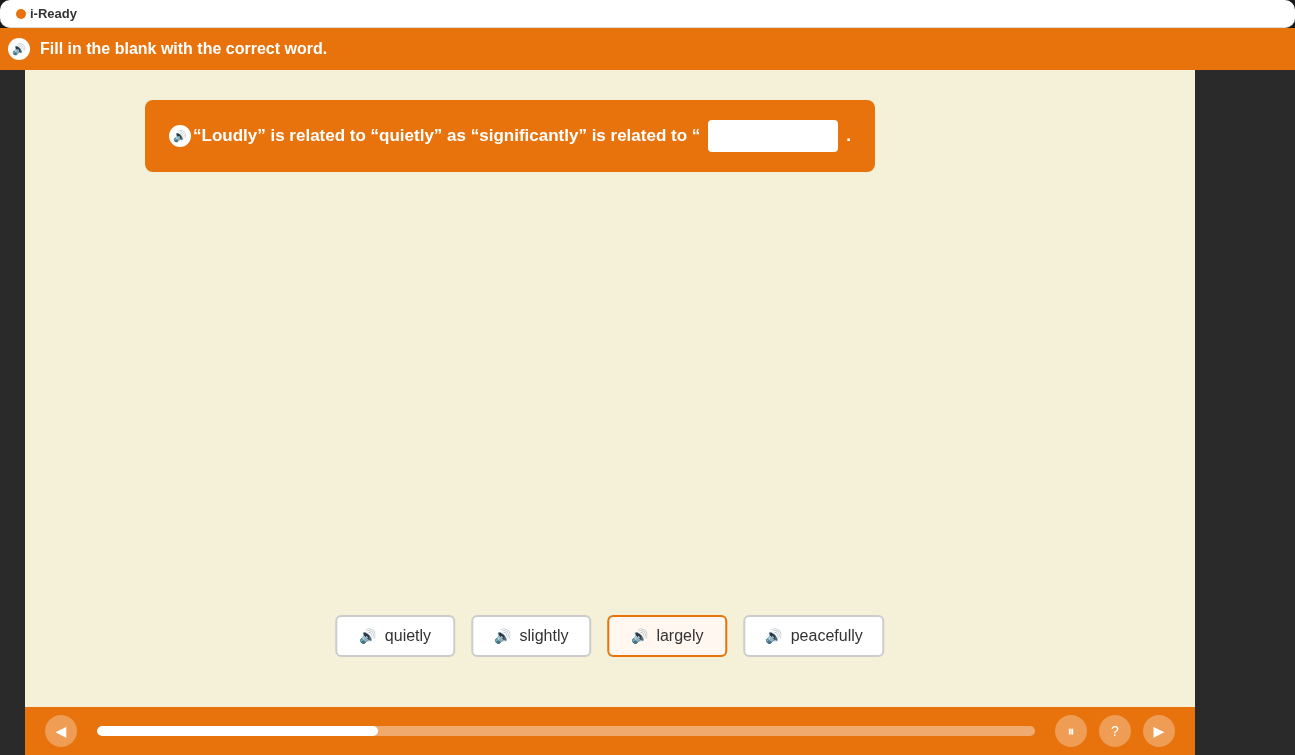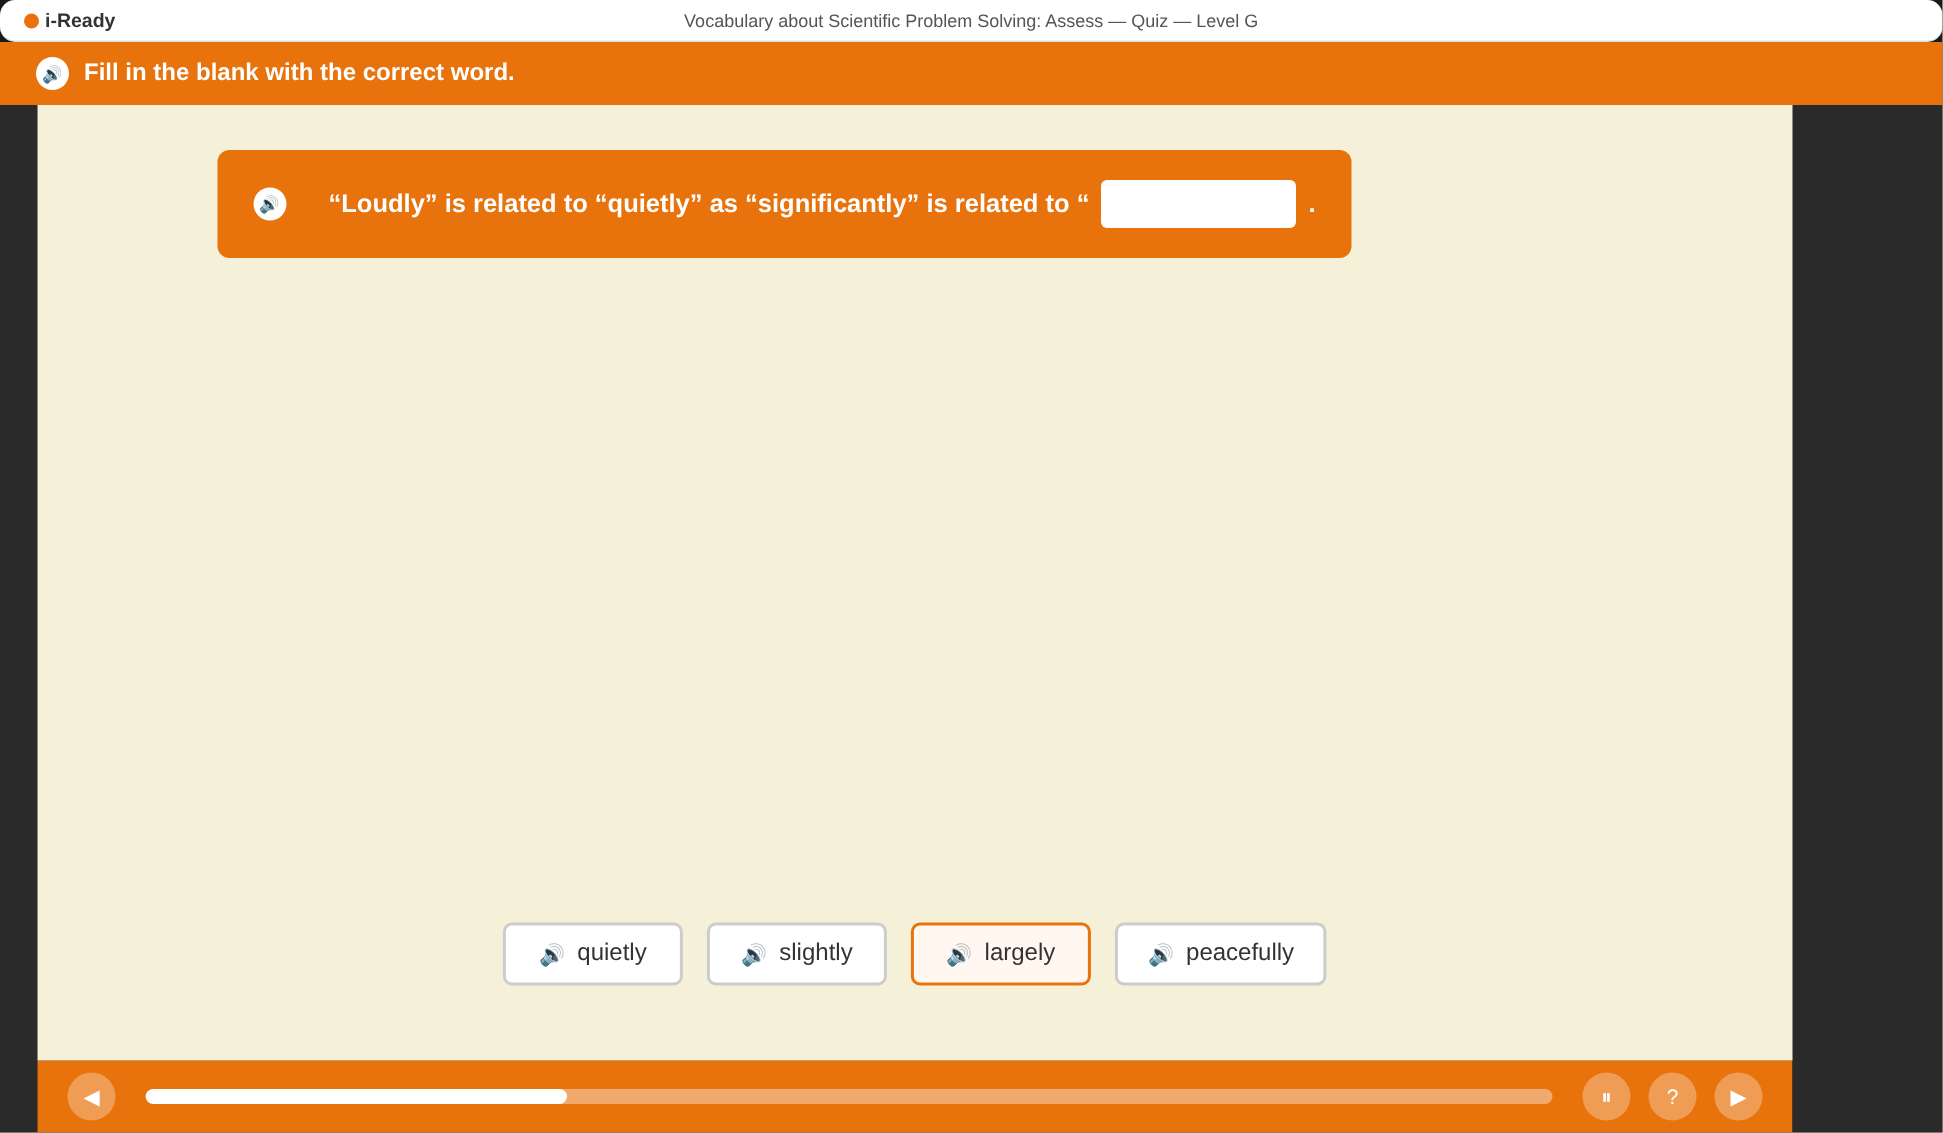--- a/index.html
+++ b/index.html
@@ -44,21 +44,21 @@
       position: absolute;
       left: 50%;
       transform: translateX(-50%);
       font-size: 12px;
       color: #555;
     }
 
     
     .instruction-bar {
       background: #e8720c;
-      padding: 10px 24px;
+      padding: 10px 8px;
       display: flex;
       align-items: center;
       gap: 10px;
     }
     .speaker-icon-sm {
       width: 22px;
       height: 22px;
       background: #fff;
       border-radius: 50%;
       display: flex;
@@ -88,21 +88,21 @@
       position: relative;
     }
 
     
     .question-box {
       background: #e8720c;
       border-radius: 8px;
       padding: 20px 24px;
       display: flex;
       align-items: center;
-      gap: 28px;
+      gap: 2px;
       max-width: 900px;
       align-self: flex-start;
       margin-left: 60px;
     }
     .question-text {
       color: #fff;
       font-size: 17px;
       font-weight: bold;
       display: flex;
       align-items: center;
@@ -226,21 +226,20 @@
     }
   </style>
 </head>
 <body>
 
 <div class="top-bar">
   <div class="logo-area">
     <div class="logo-dot"></div>
     <span class="logo-text">i-Ready</span>
   </div>
-  <span class="top-bar-title">Vocabulary about Scientific Problem Solving: Assess — Quiz — Level G</span>
 </div>
 
 <div class="instruction-bar">
   <div class="speaker-icon-sm"></div>
   <span class="instruction-text">Fill in the blank with the correct word.</span>
 </div>
 
 <div class="layout-wrapper">
   <div class="side-panel-left"></div>
 

